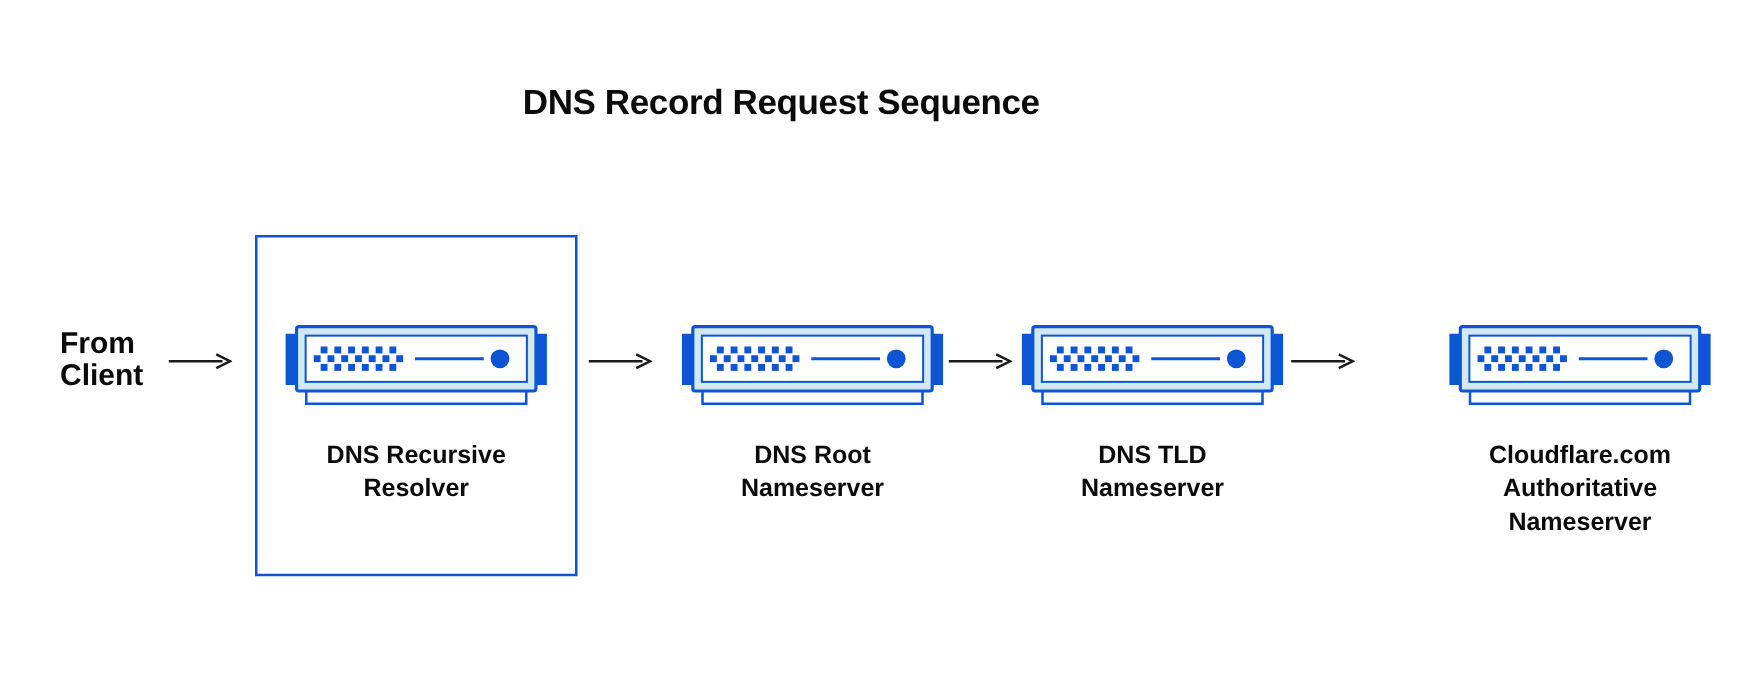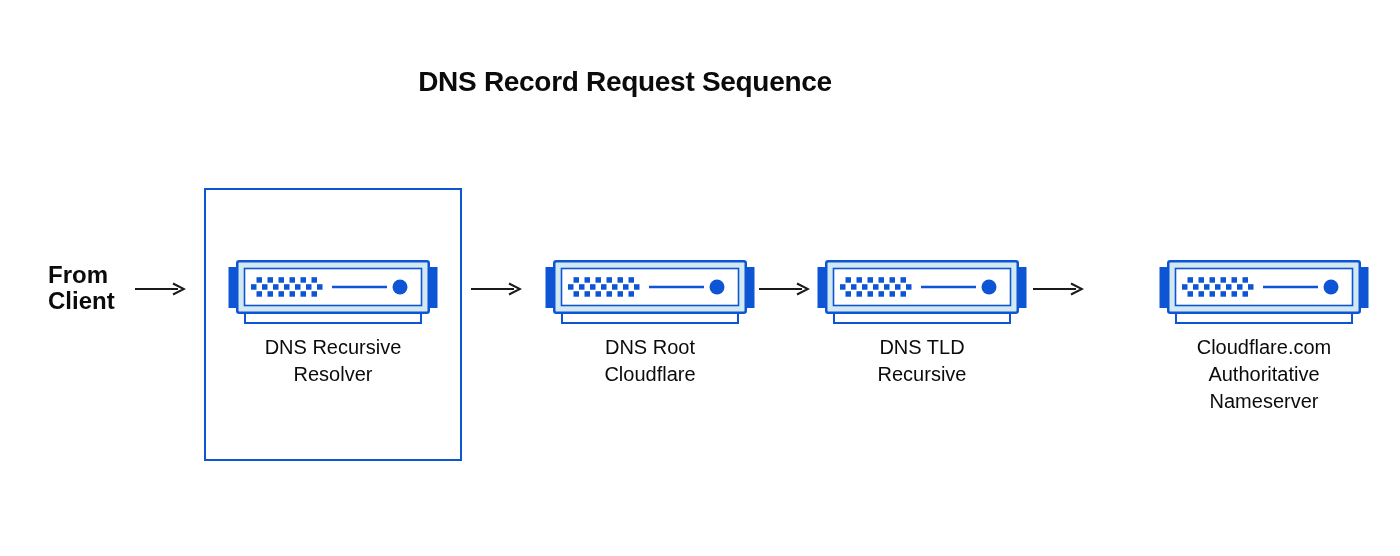--- a/index.html
+++ b/index.html
@@ -76,25 +76,25 @@
   .node-4 { left: 1134px; }
   .server-svg { width: 210px; height: 66px; display: block; }
   .svr-ear   { fill: var(--accent-blue, #0d55d4); }
   .svr-base  { fill: var(--icon-panel-white, #fff); stroke: var(--accent-blue, #0d55d4); stroke-width: 2; }
   .svr-body  { fill: var(--icon-fill-light, #d3e9f1); stroke: var(--accent-blue, #0d55d4); stroke-width: 2.5; }
   .svr-inner { fill: var(--icon-panel-white, #fff); stroke: var(--accent-blue, #0d55d4); stroke-width: 1.6; }
   .svr-dot   { fill: var(--accent-blue, #0d55d4); }
   .svr-line  { stroke: var(--accent-blue, #0d55d4); stroke-width: 2.5; }
   .svr-led   { fill: var(--accent-blue, #0d55d4); }
   .node-label {
-    margin-top: 8px;
+    margin-top: 25px;
     text-align: center;
     font-size: 20px;
     line-height: 27px;
-    font-weight: 400;
+    font-weight: 700;
     color: var(--text-black, #0b0b0c);
     white-space: pre-line;
   }
 </style>
 </head>
 <body>
 
 <div class="canvas">
 
   <div class="diagram-title">DNS Record Request Sequence</div>
@@ -181,21 +181,21 @@
           <rect class="svr-dot" x="39.5" y="31.2" width="5.5" height="5.5"></rect>
           <rect class="svr-dot" x="50.5" y="31.2" width="5.5" height="5.5"></rect>
           <rect class="svr-dot" x="61.5" y="31.2" width="5.5" height="5.5"></rect>
           <rect class="svr-dot" x="72.5" y="31.2" width="5.5" height="5.5"></rect>
           <rect class="svr-dot" x="83.5" y="31.2" width="5.5" height="5.5"></rect>
       </g>
       <line class="svr-line" x1="104" y1="27" x2="159" y2="27"></line>
       <circle class="svr-led" cx="172" cy="27" r="7.5"></circle>
     </svg>
     <div class="node-label">DNS Root
-Cloudflare</div>
+Nameserver</div>
   </div>
 
   <div class="node node-3">
     <svg class="server-svg" viewBox="0 0 210 66" aria-hidden="true">
       <rect class="svr-base" x="17" y="51" width="176" height="12"></rect>
       <rect class="svr-ear" x="0.5" y="7" width="9.5" height="41"></rect>
       <rect class="svr-ear" x="200" y="7" width="9.5" height="41"></rect>
       <rect class="svr-body" x="9.25" y="1.25" width="191.5" height="51.5" rx="2"></rect>
       <rect class="svr-inner" x="16.5" y="8.5" width="177" height="37"></rect>
       <g>
@@ -216,21 +216,21 @@
           <rect class="svr-dot" x="39.5" y="31.2" width="5.5" height="5.5"></rect>
           <rect class="svr-dot" x="50.5" y="31.2" width="5.5" height="5.5"></rect>
           <rect class="svr-dot" x="61.5" y="31.2" width="5.5" height="5.5"></rect>
           <rect class="svr-dot" x="72.5" y="31.2" width="5.5" height="5.5"></rect>
           <rect class="svr-dot" x="83.5" y="31.2" width="5.5" height="5.5"></rect>
       </g>
       <line class="svr-line" x1="104" y1="27" x2="159" y2="27"></line>
       <circle class="svr-led" cx="172" cy="27" r="7.5"></circle>
     </svg>
     <div class="node-label">DNS TLD
-Recursive</div>
+Nameserver</div>
   </div>
 
   <div class="node node-4">
     <svg class="server-svg" viewBox="0 0 210 66" aria-hidden="true">
       <rect class="svr-base" x="17" y="51" width="176" height="12"></rect>
       <rect class="svr-ear" x="0.5" y="7" width="9.5" height="41"></rect>
       <rect class="svr-ear" x="200" y="7" width="9.5" height="41"></rect>
       <rect class="svr-body" x="9.25" y="1.25" width="191.5" height="51.5" rx="2"></rect>
       <rect class="svr-inner" x="16.5" y="8.5" width="177" height="37"></rect>
       <g>

